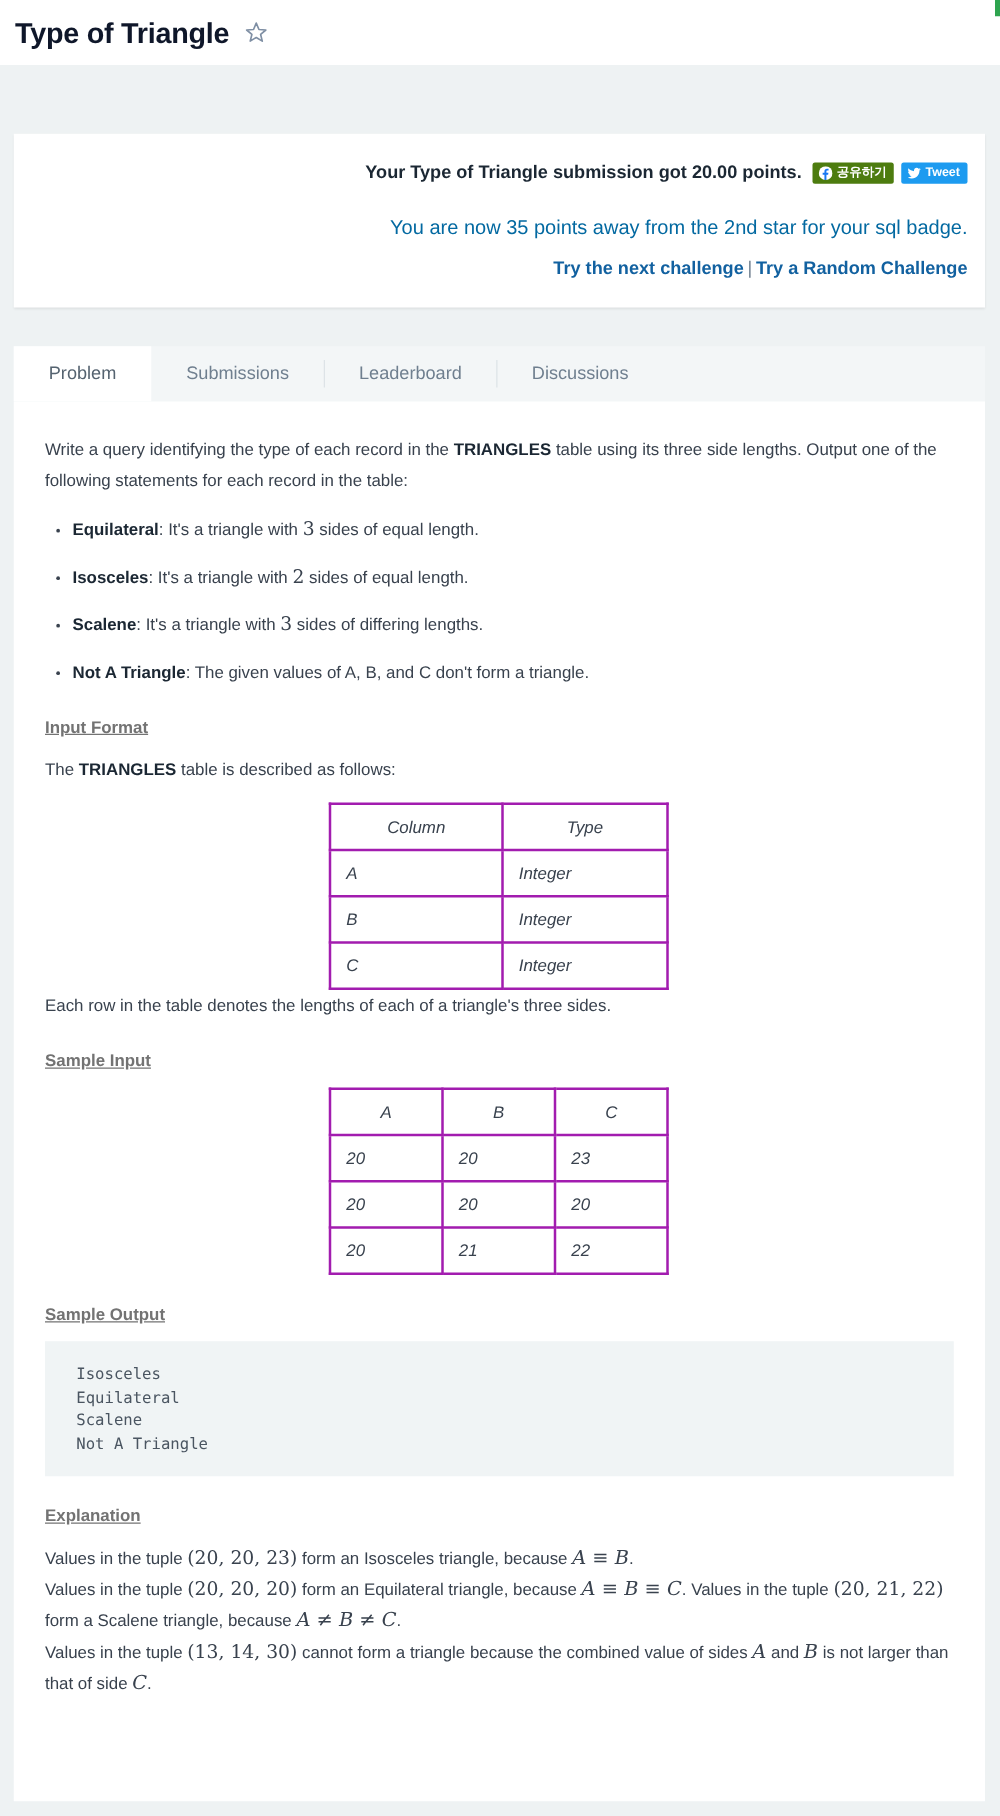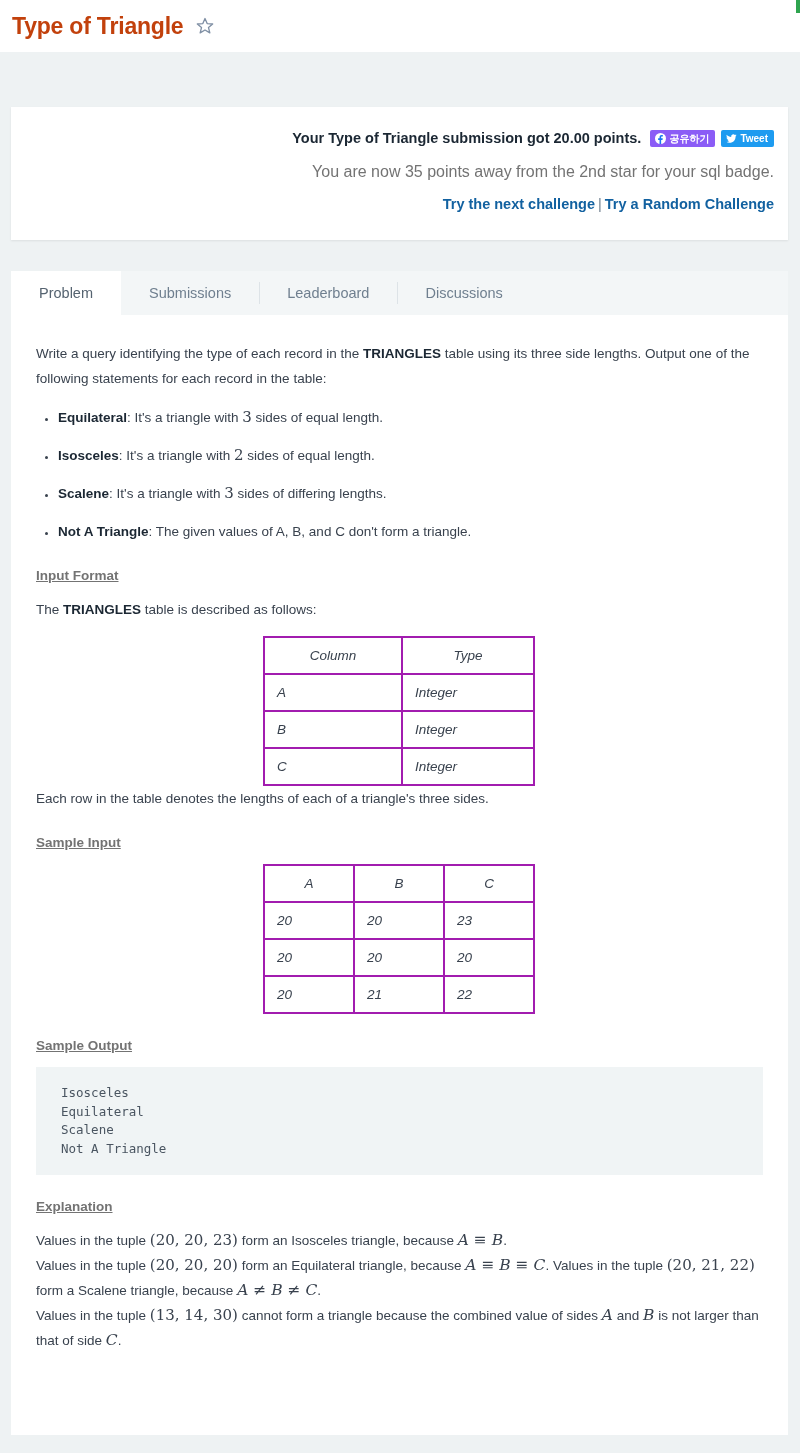--- a/index.html
+++ b/index.html
@@ -24,21 +24,21 @@
   .page-header {
     height: 52px;
     background: #ffffff;
     display: flex;
     align-items: center;
     padding: 0 0 0 12px;
   }
   .page-title {
     font-size: 23px;
     font-weight: bold;
-    color: #c2410c;
+    color: #0f172a;
     letter-spacing: -0.2px;
     line-height: 1;
   }
   .star-icon {
     margin-left: 12px;
     display: inline-flex;
     align-items: center;
     cursor: pointer;
   }
   .star-icon svg { display: block; }
@@ -70,31 +70,31 @@
     gap: 3px;
     font-size: 10px;
     font-weight: bold;
     color: #ffffff;
     padding: 2px 6px 2px 4px;
     border-radius: 2px;
     line-height: 13px;
     white-space: nowrap;
     cursor: pointer;
   }
-  .btn-fb { background: #8b5cf6; justify-content: center; }
+  .btn-fb { background: #4d7c0f; justify-content: center; }
   .btn-tw { background: #1d9bf0; }
   .btn-fb .glyph, .btn-tw .glyph {
     display: inline-flex;
     width: 12px; height: 12px;
     align-items: center; justify-content: center;
   }
   .notify-line2 {
     font-size: 16px;
-    color: #737373;
-    margin-top: 13px;
+    color: #0369a1;
+    margin-top: 24px;
     line-height: 1.35;
   }
   .notify-line3 {
     margin-top: 13px;
     font-size: 14.5px;
     font-weight: bold;
     line-height: 1.35;
   }
   .notify-line3 a {
     color: #1261a0;

